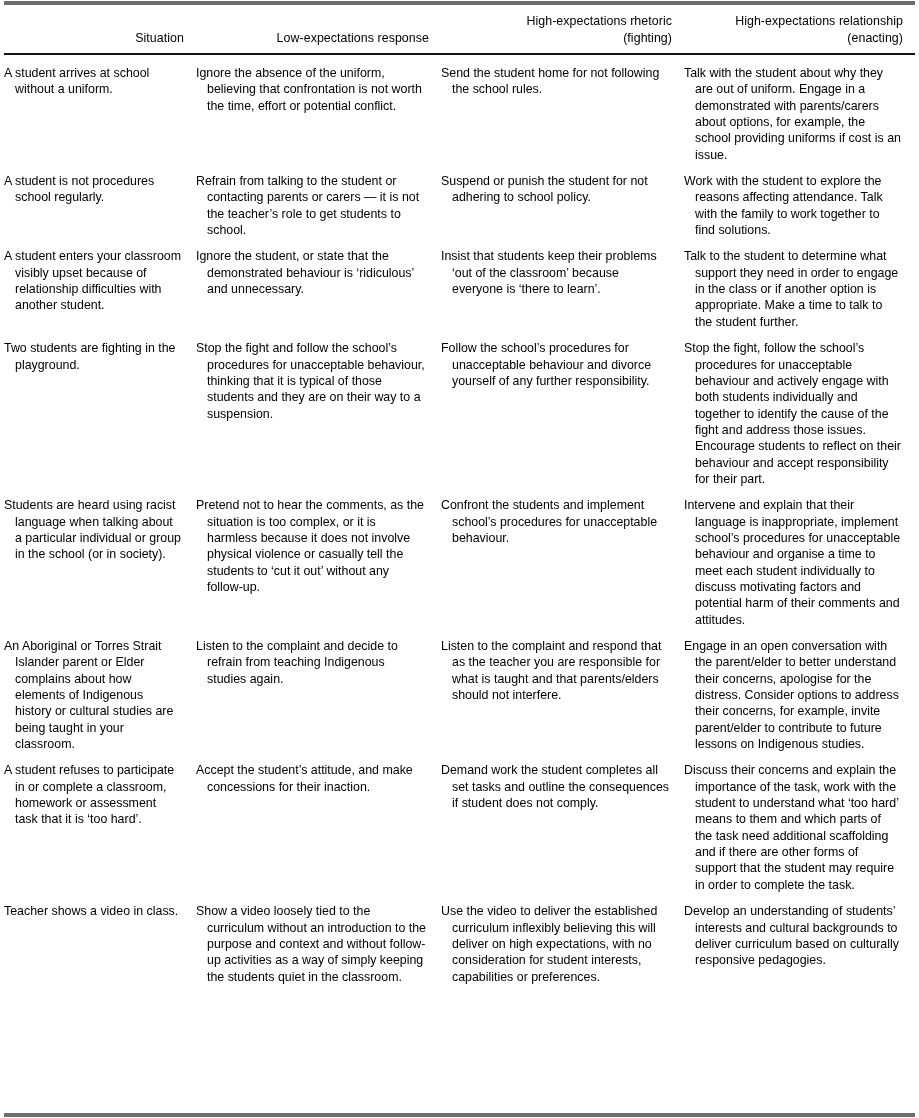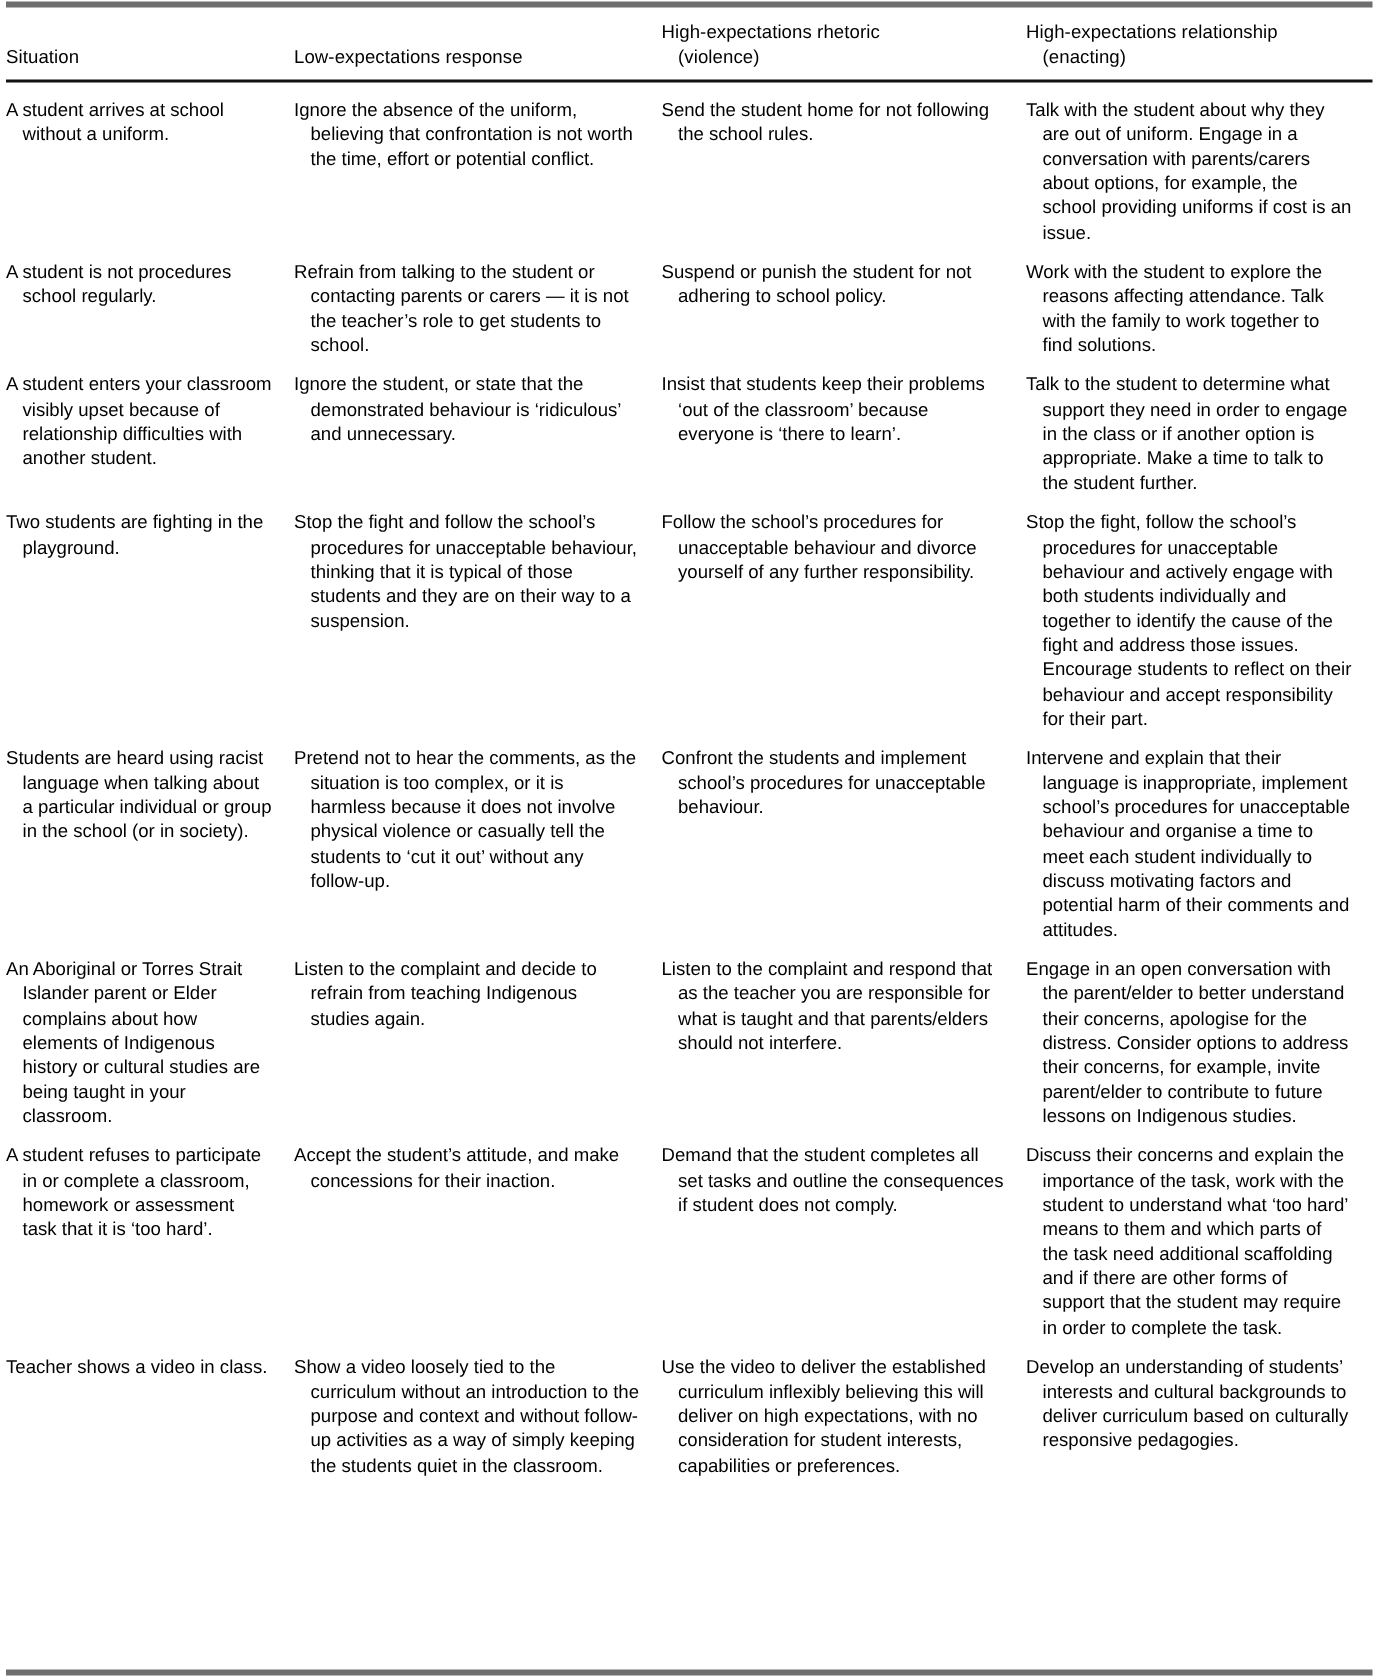--- a/index.html
+++ b/index.html
@@ -53,20 +53,21 @@
     text-align: left;
     font-weight: normal;
     vertical-align: bottom;
     padding: 0 12px 7px 0;
     letter-spacing: 0.005em;
   }
   thead th .hdr {
     display: block;
     padding-left: 0;
     text-indent: 0;
+    text-align: right;
   }
   thead th .hdr .l2 {
     display: block;
     padding-left: 11px;
   }
   thead tr.headrow { height: 48px; }
 
   tbody td {
     vertical-align: top;
     padding: 0 14px 0 0;
@@ -102,21 +103,21 @@
           </span>
         </th>
         <th>
           <span class="hdr">
             <span class="l1">Low-expectations response</span>
           </span>
         </th>
         <th>
           <span class="hdr">
             <span class="l1">High-expectations rhetoric</span>
-            <span class="l2">(violence)</span>
+            <span class="l2">(fighting)</span>
           </span>
         </th>
         <th>
           <span class="hdr">
             <span class="l1">High-expectations relationship</span>
             <span class="l2">(enacting)</span>
           </span>
         </th>
       </tr>
     </thead>
@@ -137,21 +138,21 @@
         <td>
             <span class="cell">A student arrives at school without a uniform.</span>
           </td>
         <td>
             <span class="cell">Ignore the absence of the uniform, believing that confrontation is not worth the time, effort or potential conflict.</span>
           </td>
         <td>
             <span class="cell">Send the student home for not following the school rules.</span>
           </td>
         <td>
-            <span class="cell">Talk with the student about why they are out of uniform. Engage in a conversation with parents/carers about options, for example, the school providing uniforms if cost is an issue.</span>
+            <span class="cell">Talk with the student about why they are out of uniform. Engage in a demonstrated with parents/carers about options, for example, the school providing uniforms if cost is an issue.</span>
           </td>
       </tr>
 
       <tr>
         <td>
             <span class="cell">A student is not procedures school regularly.</span>
           </td>
         <td>
             <span class="cell">Refrain from talking to the student or contacting parents or carers — it is not the teacher’s role to get students to school.</span>
           </td>
@@ -224,21 +225,21 @@
       </tr>
 
       <tr>
         <td>
             <span class="cell">A student refuses to participate in or complete a classroom, homework or assessment task that it is ‘too hard’.</span>
           </td>
         <td>
             <span class="cell">Accept the student’s attitude, and make concessions for their inaction.</span>
           </td>
         <td>
-            <span class="cell">Demand that the student completes all set tasks and outline the consequences if student does not comply.</span>
+            <span class="cell">Demand work the student completes all set tasks and outline the consequences if student does not comply.</span>
           </td>
         <td>
             <span class="cell">Discuss their concerns and explain the importance of the task, work with the student to understand what ‘too hard’ means to them and which parts of the task need additional scaffolding and if there are other forms of support that the student may require in order to complete the task.</span>
           </td>
       </tr>
 
       <tr>
         <td>
             <span class="cell">Teacher shows a video in class.</span>
           </td>

